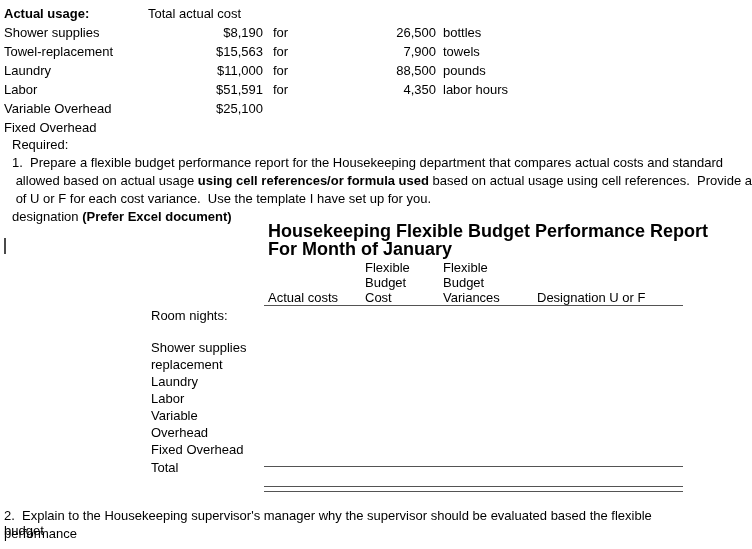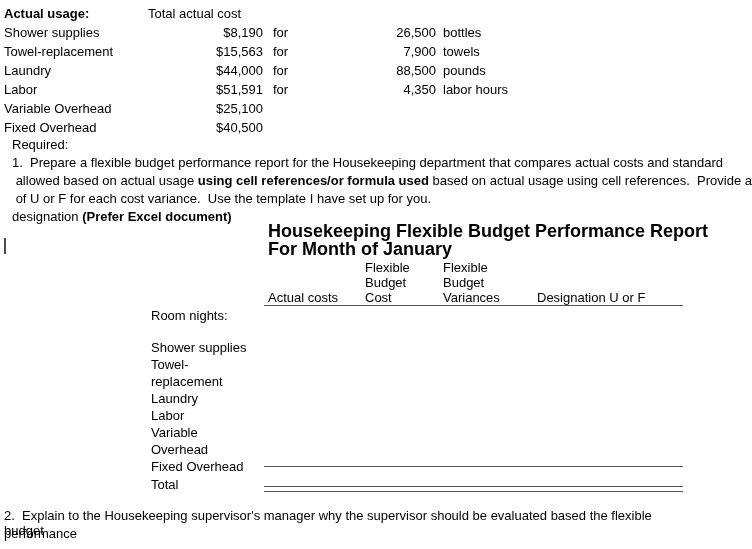--- a/index.html
+++ b/index.html
@@ -105,42 +105,41 @@
   <div class="usage-row">
     <span class="u-label">Towel-replacement</span>
     <span class="u-cost">$15,563</span>
     <span class="u-for">for</span>
     <span class="u-qty">7,900</span>
     <span class="u-unit">towels</span>
   </div>
 
   <div class="usage-row">
     <span class="u-label">Laundry</span>
-    <span class="u-cost">$44,000</span>
+    <span class="u-cost">$11,000</span>
     <span class="u-for">for</span>
     <span class="u-qty">88,500</span>
     <span class="u-unit">pounds</span>
   </div>
 
   <div class="usage-row">
     <span class="u-label">Labor</span>
     <span class="u-cost">$51,591</span>
     <span class="u-for">for</span>
     <span class="u-qty">4,350</span>
     <span class="u-unit">labor hours</span>
   </div>
 
   <div class="usage-row">
     <span class="u-label">Variable Overhead</span>
     <span class="u-cost">$25,100</span>
   </div>
 
   <div class="usage-row">
     <span class="u-label">Fixed Overhead</span>
-    <span class="u-cost">$40,500</span>
   </div>
 
 </div>
 
 <div id="required-block">
   <div class="req-line">Required:</div>
   <div class="req-line">1.  Prepare a flexible budget performance report for the Housekeeping department that compares actual costs and standard</div>
   <div class="req-line"><span> allowed based on actual usage </span><span class="bold">using cell references/or formula used</span><span> based on actual usage using cell references.  Provide a</span></div>
   <div class="req-line"> of U or F for each cost variance.  Use the template I have set up for you.</div>
   <div class="req-line"><span>designation </span><span class="bold">(Prefer Excel document)</span></div>
@@ -162,23 +161,20 @@
 
 <div id="table-body">
   <div class="tb-row tall">
       <span class="tb-label">Room nights:</span>
     </div>
   <div class="tb-row gap"></div>
   <div class="tb-row">
       <span class="tb-label">Shower supplies</span>
     </div>
   <div class="tb-row">
-      <span class="tb-label">Towel-</span>
-    </div>
-  <div class="tb-row">
       <span class="tb-label">replacement</span>
     </div>
   <div class="tb-row">
       <span class="tb-label">Laundry</span>
     </div>
   <div class="tb-row">
       <span class="tb-label">Labor</span>
     </div>
   <div class="tb-row">
       <span class="tb-label">Variable</span>

